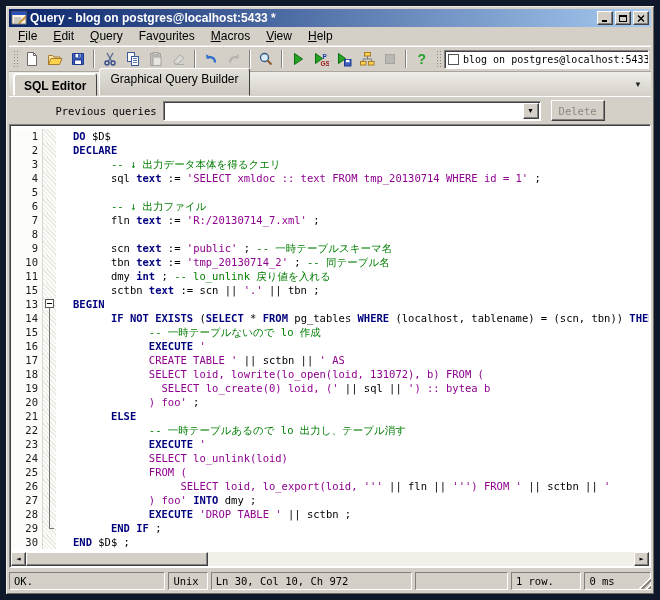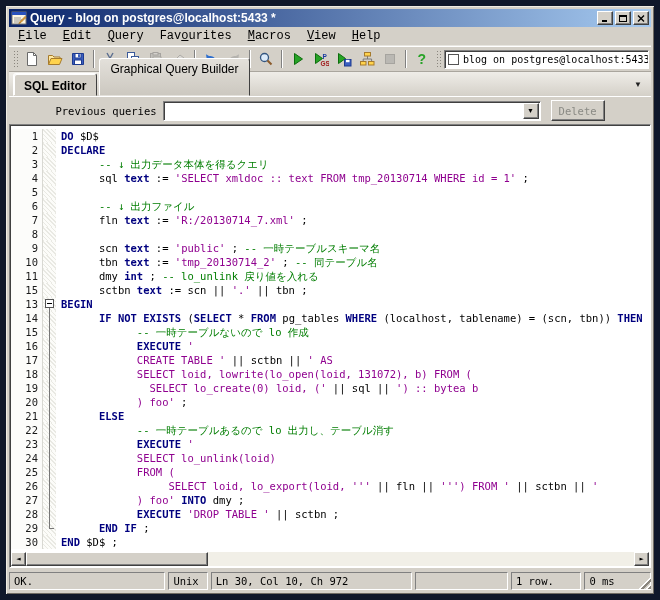--- a/index.html
+++ b/index.html
@@ -17,40 +17,40 @@
   .titlebar .title{color:#fff;font-weight:bold;font-size:12px;white-space:nowrap;overflow:hidden;flex:1;}
   .appicon{width:16px;height:16px;flex:0 0 16px;}
   .appicon svg{width:16px;height:16px;display:block;}
   .winbtns{display:flex;gap:2px;}
   .wbtn{width:16px;height:14px;background:#d4d0c8;border:1px solid;
     border-color:#fff #404040 #404040 #fff;box-shadow:inset -1px -1px #808080;
     display:flex;align-items:center;justify-content:center;}
   .wbtn svg{width:10px;height:9px;display:block;}
   
   .menubar{height:19px;flex:0 0 19px;display:flex;align-items:center;font-size:12px;padding-left:1px;border-bottom:1px solid #e8e6e0;}
-  .mitem{padding:20px 8px;color:#000;white-space:nowrap;font-family:Liberation Mono, monospace;}
+  .mitem{padding:20px 8px;color:#000;white-space:nowrap;}
   .mitem u{text-underline-offset:1px;}
   
   .toolbar{height:26px;flex:0 0 26px;display:flex;align-items:center;border-top:1px solid #fff;
     border-bottom:1px solid #aaa69e;padding:1px 2px;gap:1px;}
   .grip{width:5px;height:18px;margin:0 2px;
     background-image:radial-gradient(#8a867e 36%,transparent 40%);background-size:3px 3px;}
   .tsep{width:2px;height:18px;margin:0 3px;border-left:1px solid #808080;border-right:1px solid #fff;}
   .tbtn{width:22px;height:22px;display:flex;align-items:center;justify-content:center;background:transparent;border:none;padding:0;}
   .tbtn svg{width:16px;height:16px;display:block;}
   .tbtn.disabled{filter:grayscale(1) opacity(.45);}
   .conncombo{flex:1;height:19px;background:#fff;border:1px solid;border-color:#808080 #fff #fff #808080;
     box-shadow:inset 1px 1px #404040;display:flex;align-items:center;gap:4px;padding:0 3px;overflow:hidden;text-align:center;}
   .conncombo .cbx{width:11px;height:11px;background:#fff;border:1px solid #555;flex:0 0 11px;}
   .conncombo .ctext{font-family:"DejaVu Sans Mono",monospace;font-size:10px;white-space:nowrap;}
   
   .tabstrip{height:25px;flex:0 0 25px;display:flex;align-items:flex-end;padding:2px 4px 0 4px;
     background:linear-gradient(#efede8,#d4d0c8);position:relative;border-bottom:1px solid #fff;}
   .tab{font-size:12px;padding:3px 10px 4px 10px;border:1px solid;border-color:#fff #404040 transparent #fff;
-    background:linear-gradient(#e3e0da,#ccc8c0);border-radius:3px 3px 0 0;margin-right:2px;color:#000;height:38px;white-space:nowrap;}
+    background:linear-gradient(#e3e0da,#ccc8c0);border-radius:3px 3px 0 0;margin-right:2px;color:#000;height:28px;white-space:nowrap;}
   .tab.active{font-weight:bold;background:#d4d0c8;height:23px;padding-top:5px;box-shadow:inset 1px 1px #fff;}
   .tabddb{position:absolute;right:5px;bottom:4px;width:16px;height:15px;display:flex;align-items:center;justify-content:center;font-size:8px;color:#222;}
   
   .pqrow{height:27px;flex:0 0 27px;display:flex;align-items:center;padding:2px 3px;gap:6px;justify-content:center;}
   .pqlabel{font-family:"DejaVu Sans Mono",monospace;font-size:10.5px;white-space:nowrap;}
   .pqcombo{width:378px;height:20px;background:#fff;border:1px solid;border-color:#808080 #fff #fff #808080;
     box-shadow:inset 1px 1px #404040;display:flex;align-items:center;justify-content:flex-end;padding:1px;}
   .ddbtn{width:16px;height:16px;background:#d4d0c8;border:1px solid;border-color:#fff #404040 #404040 #fff;
     box-shadow:inset -1px -1px #808080;display:flex;align-items:center;justify-content:center;font-size:7px;color:#000;}
   .pqbtn{height:21px;background:#d4d0c8;border:1px solid;border-color:#fff #404040 #404040 #fff;
@@ -66,21 +66,21 @@
   .edrow{display:flex;height:14px;line-height:14px;}
   .lnum{width:32px;flex:0 0 32px;text-align:right;padding-right:4px;color:#1a1a1a;background:#fcfcfa;border-right:1px solid #d8d8d2;}
   .fold{width:13px;flex:0 0 13px;position:relative;
     background:repeating-linear-gradient(45deg,#e9e9e3 0 1px,#fcfcf9 1px 3px);}
   .fold.f-line::before{content:"";position:absolute;left:6px;top:0;bottom:0;width:1px;background:#777;}
   .fold.f-corner::before{content:"";position:absolute;left:6px;top:0;height:8px;width:1px;background:#777;}
   .fold.f-corner::after{content:"";position:absolute;left:6px;top:7px;width:5px;height:1px;background:#777;}
   .fold.f-box::after{content:"";position:absolute;left:6px;top:11px;bottom:0;width:1px;background:#777;}
   .fbox{position:absolute;left:2px;top:2px;width:9px;height:9px;background:#fff;border:1px solid #555;}
   .fbox::before{content:"";position:absolute;left:1px;top:3px;width:5px;height:1px;background:#000;}
-  .cline{white-space:pre;padding-left:5px;}
+  .cline{white-space:pre;padding-left:5px;margin-left:12px;}
   .cline .k{color:var(--kw,#00007f);font-weight:bold;}
   .cline .s{color:var(--str,#8f008f);}
   .cline .c{color:var(--cmt,#007d00);}
   .cline .p{color:#000;}
   
   .hscroll{position:absolute;left:1px;right:1px;bottom:1px;height:14px;background:#f1efe7;display:flex;}
   .sbarrow{width:15px;height:14px;flex:0 0 15px;background:#d4d0c8;border:1px solid;border-color:#fff #404040 #404040 #fff;
     box-shadow:inset -1px -1px #808080;display:flex;align-items:center;justify-content:center;font-size:7px;color:#000;}
   .sbthumb{width:182px;height:14px;background:#d4d0c8;border:1px solid;border-color:#fff #404040 #404040 #fff;
     box-shadow:inset -1px -1px #808080;}

